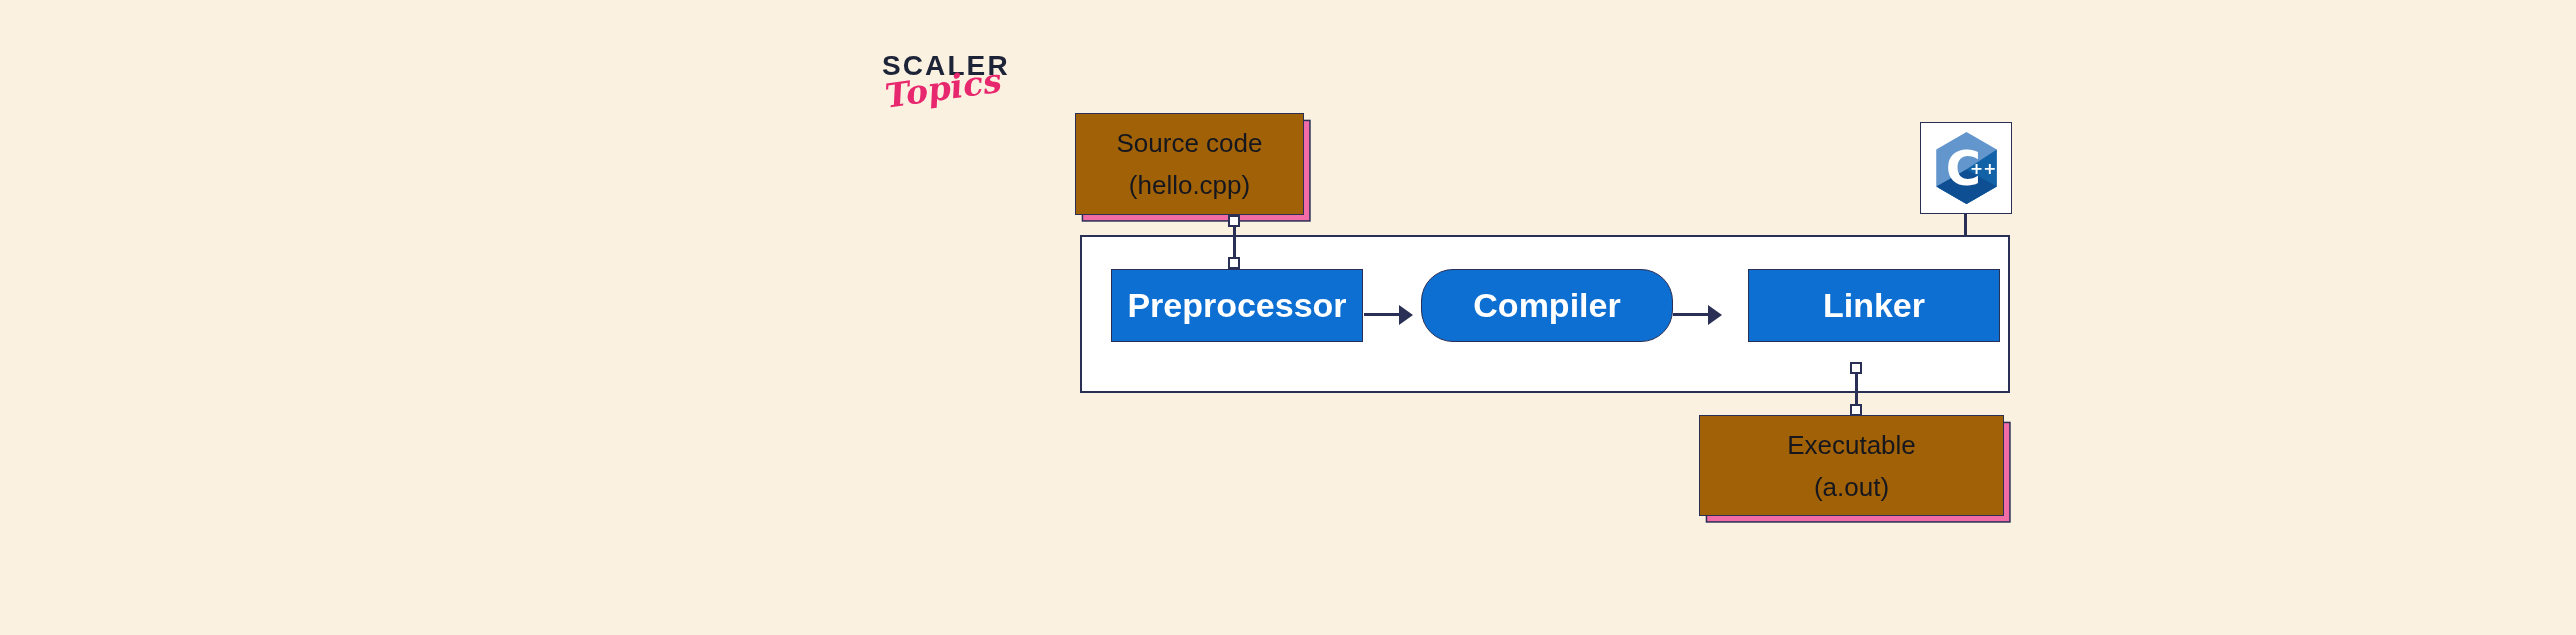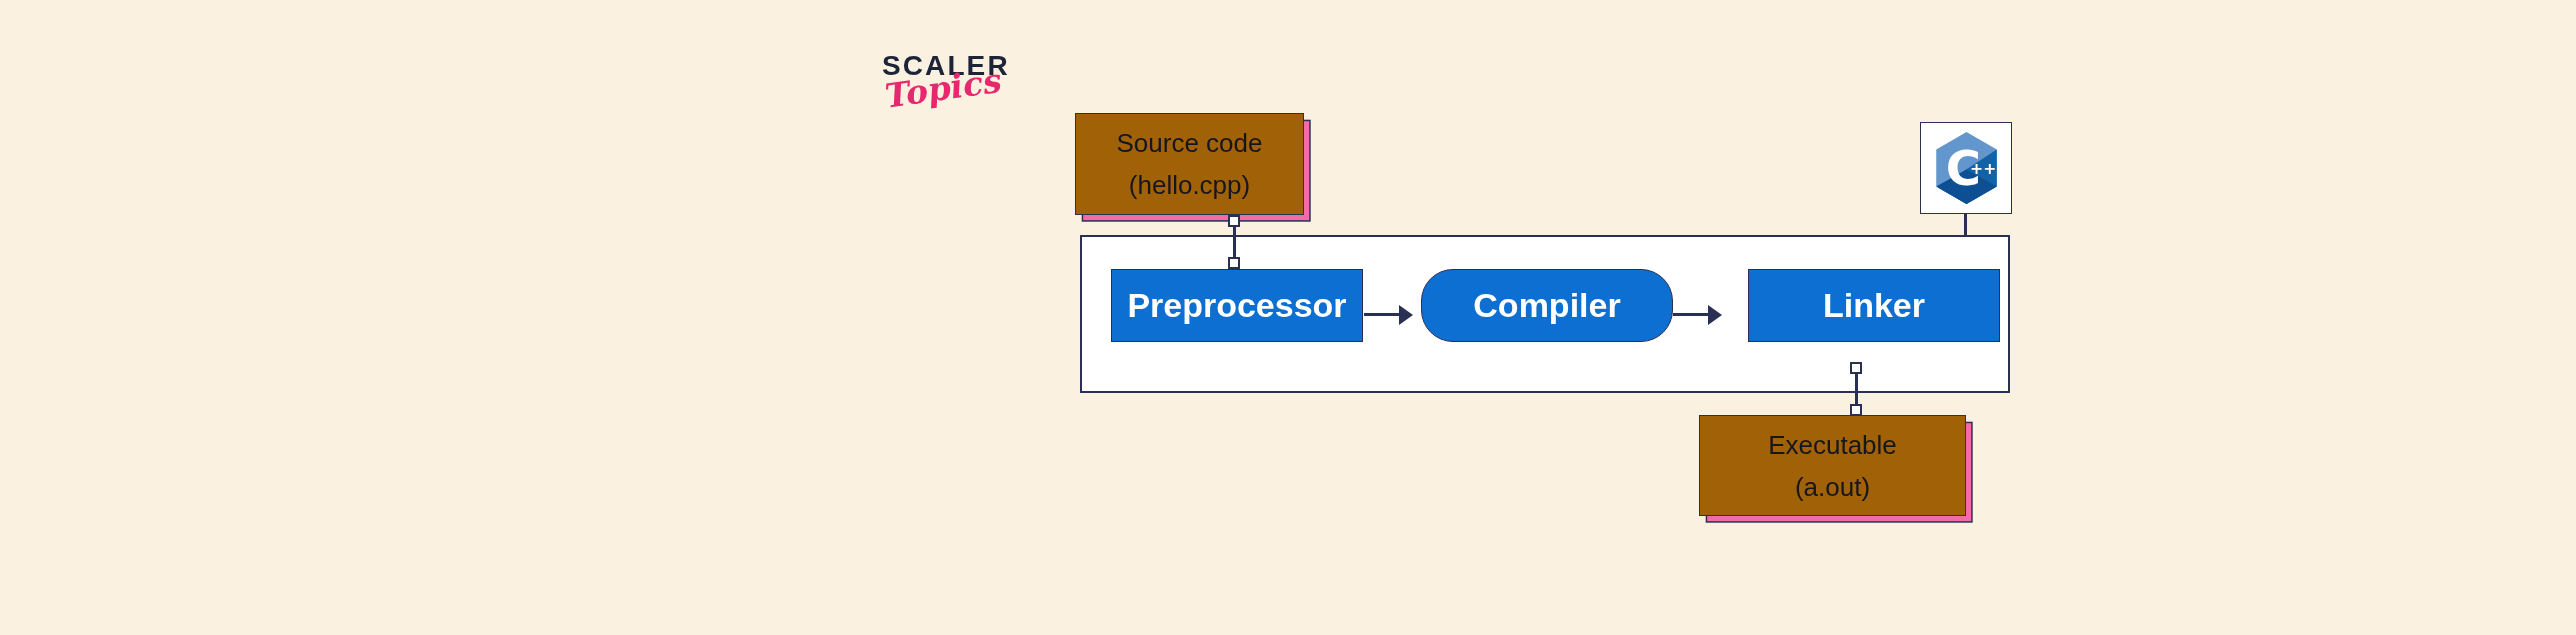--- a/index.html
+++ b/index.html
@@ -31,21 +31,21 @@
     background:#a16207;
     border:1.5px solid #2A2F55;
     box-shadow:6.7px 6.7px 0 -1.5px #F16CA6, 6.7px 6.7px 0 0 #2A2F55;
     display:flex;flex-direction:column;align-items:center;justify-content:center;
     text-align:center;color:#15161E;
     font-size:26px;line-height:34px;
     z-index:5;
     gap:8px;
   }
   .card-source{left:1075px;top:113px;width:229px;height:102px;}
-  .card-exec{left:1699px;top:415px;width:267px;height:101px;}
+  .card-exec{left:1699px;top:415px;width:305px;height:101px;}
 
   
   .pipeline{
     left:1080px;top:235px;width:930px;height:158px;
     background:#FFFFFF;border:2.1px solid #2A2F55;z-index:1;
   }
 
   
   .stage{
     top:269px;width:252px;height:73px;

